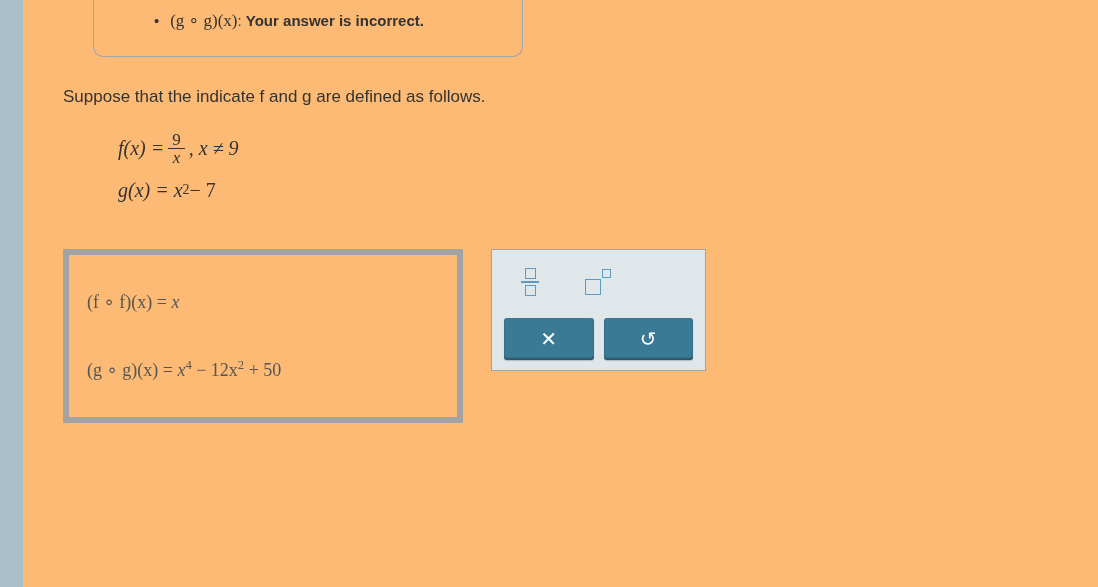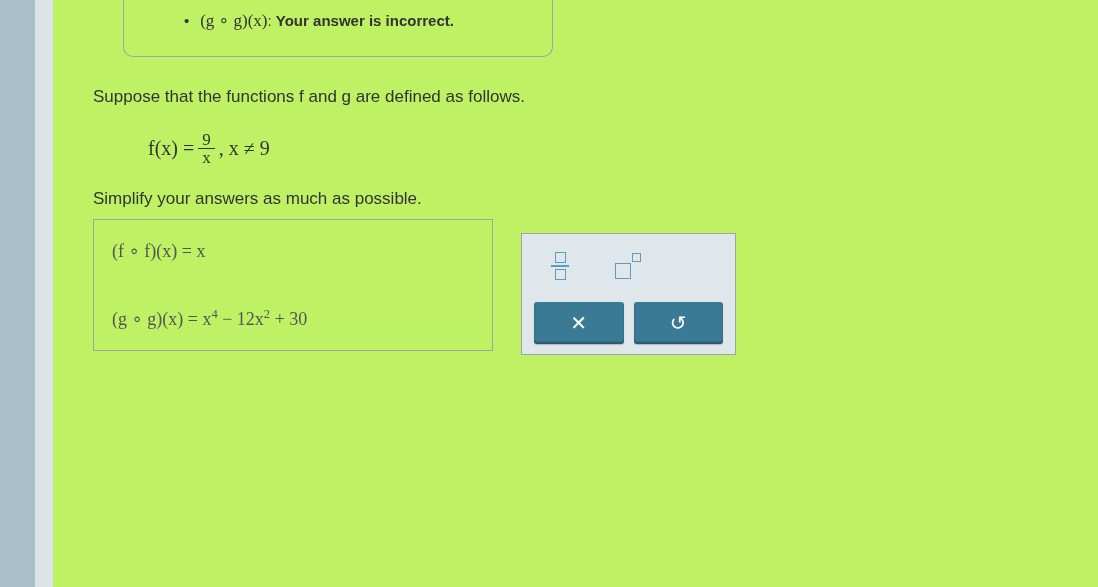--- a/index.html
+++ b/index.html
@@ -14,42 +14,42 @@
     .sidebar {
       position: absolute;
       left: 0;
       top: 0;
       width: 35px;
       height: 100%;
       background: #a8bec8;
     }
     .content {
       position: absolute;
-      left: 53px;
+      left: 23px;
       top: 0;
       right: 0;
       height: 100%;
-      background: #bef264;
+      background: #fdba74;
       padding: 0 40px;
     }
     .feedback-box {
       border: 1px solid #9aa5ac;
       border-top: none;
       border-radius: 0 0 10px 10px;
       padding: 10px 30px 25px 60px;
       margin-bottom: 30px;
       width: 430px;
       margin-left: 30px;
     }
     .feedback-line {
       font-size: 15px;
       color: #333;
     }
     .bullet { display: inline-block; width: 12px; color: #333; }
-    .math-i { font-family: 'Times New Roman', serif; }
+    .math-i { font-style: italic; font-family: 'Times New Roman', serif; }
     .feedback-math { font-family: 'Times New Roman', serif; font-size: 17px; }
     .bold-text { font-weight: 600; }
     .q-text {
       font-size: 17px;
       color: #333;
       margin: 6px 0;
     }
     .defs {
       margin: 20px 0 20px 55px;
       font-family: 'Times New Roman', serif;
@@ -63,24 +63,24 @@
       align-items: center;
       vertical-align: middle;
       font-size: 17px;
       line-height: 1;
       margin: 0 4px;
     }
     .frac .num { border-bottom: 1px solid #333; padding: 0 4px; }
     .frac .den { padding: 0 4px; }
     .sup { font-size: 0.7em; vertical-align: super; }
     .answer-box {
-      border: 1px solid #a3a3a3;
+      border: 6px solid #a3a3a3;
       width: 400px;
-      padding: 20px 18px;
-      margin-top: 4px;
+      padding: 36px 18px;
+      margin-top: 18px;
       display: inline-block;
       vertical-align: top;
     }
     .answer-row {
       font-family: 'Times New Roman', serif;
       font-size: 18px;
       color: #555;
       margin-bottom: 45px;
     }
     .answer-row:last-child { margin-bottom: 0; }
@@ -125,43 +125,47 @@
 <div class="content">
 
   <div class="feedback-box">
     <div class="feedback-line">
       <span class="bullet">•</span>
       <span class="feedback-math">(g ∘ g)(x)</span><span>: </span>
       <span class="bold-text">Your answer is incorrect.</span>
     </div>
   </div>
 
-  <p class="q-text">Suppose that the functions f and g are defined as follows.</p>
+  <p class="q-text">Suppose that the indicate f and g are defined as follows.</p>
 
   <div class="defs">
     <div class="def-row">
       <span class="math-i">f(x) =</span>
       <span class="frac">
         <span class="num">9</span>
         <span class="den math-i">x</span>
       </span>
       <span class="math-i">, x ≠ 9</span>
     </div>
+    <div class="def-row">
+      <span class="math-i">g(x) = x</span>
+        <span class="sup">2</span>
+        <span> − 7</span>
+    </div>
   </div>
 
 
-  <p class="q-text">Simplify your answers as much as possible.</p>
 
   <div class="row-layout">
     <div class="answer-box">
       <div class="answer-row">
         <span>(f ∘ f)(x) = </span><span class="math-i">x</span>
       </div>
       <div class="answer-row">
-        <span>(g ∘ g)(x) = </span><span class="math-i">x</span><span class="sup">4</span><span> − 12x</span><span class="sup">2</span><span> + 30</span>
+        <span>(g ∘ g)(x) = </span><span class="math-i">x</span><span class="sup">4</span><span> − 12x</span><span class="sup">2</span><span> + 50</span>
       </div>
     </div>
 
     <div class="tools">
       <div class="tool-row">
         <div class="tool-btn">
           <div class="frac-icon">
             <div class="sq"></div>
               <div class="bar"></div>
               <div class="sq"></div>

